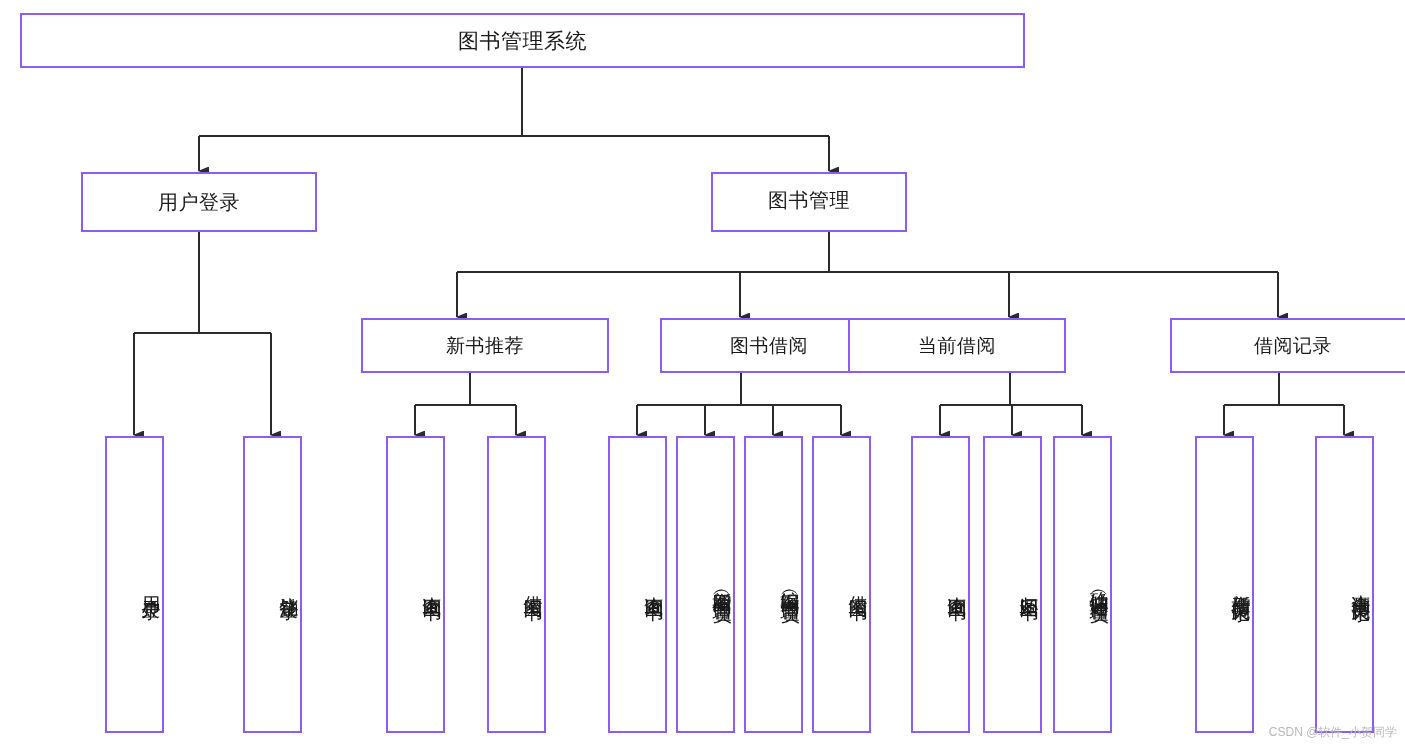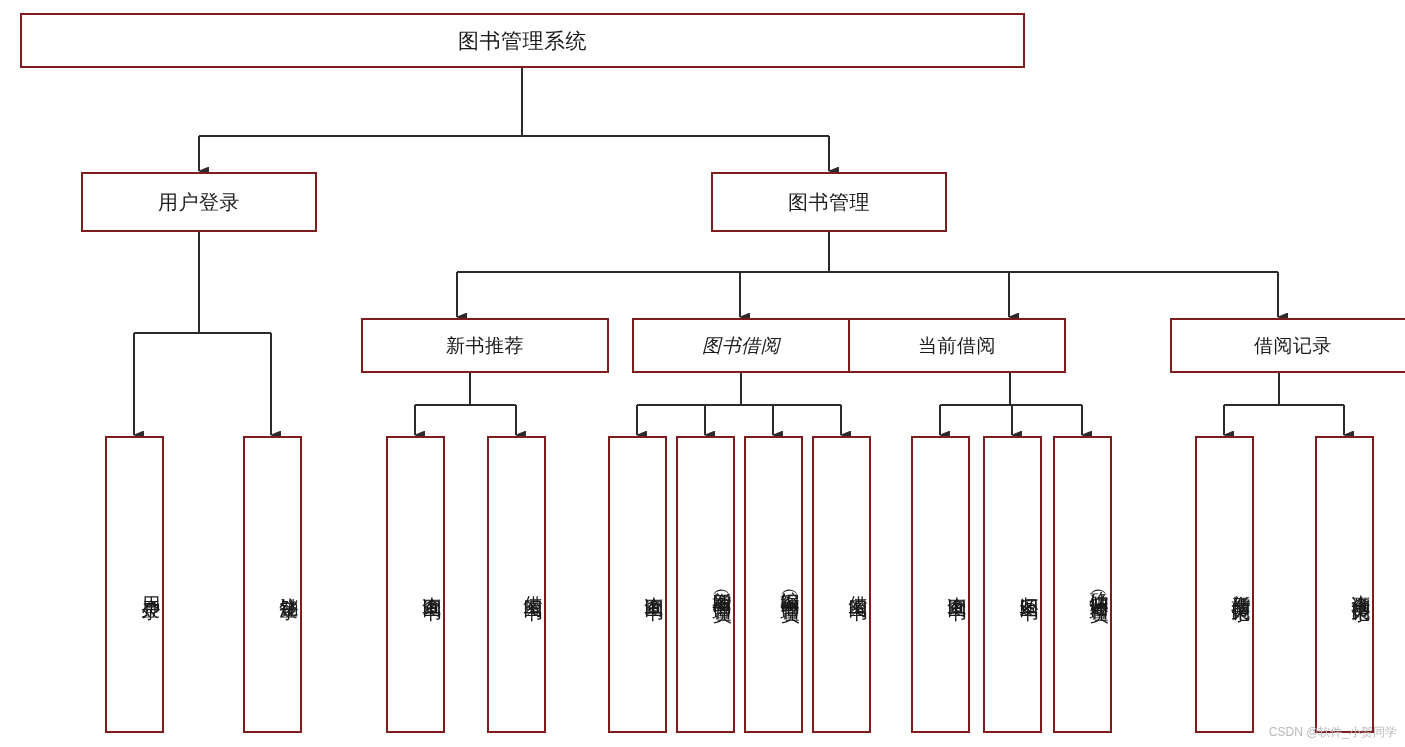--- a/index.html
+++ b/index.html
@@ -22,21 +22,21 @@
   }
   #diagram-svg {
     position: absolute;
     left: 0;
     top: 0;
   }
   .node-box {
     position: absolute;
     box-sizing: border-box;
     background: #ffffff;
-    border: 2px solid #7f1d1d;
+    border: 2px solid #8b5cf6;
     display: flex;
     align-items: center;
     justify-content: center;
     color: #1a1a1a;
   }
   .node-box.horizontal {
     writing-mode: horizontal-tb;
   }
   .node-box.vertical {
     writing-mode: vertical-rl;
@@ -114,27 +114,27 @@
       </g>
   </svg>
 
   <div id="node-layer">
       <div class="node-box root horizontal" style="left: 20px; top: 13px; width: 1005px; height: 55px;">
         <span class="node-label">图书管理系统</span>
       </div>
       <div class="node-box level1 horizontal" style="left: 81px; top: 172px; width: 236px; height: 60px;">
         <span class="node-label">用户登录</span>
       </div>
-      <div class="node-box level1 horizontal" style="left: 711px; top: 172px; width: 236px; height: 60px;">
+      <div class="node-box level1 horizontal" style="left: 711px; top: 172px; width: 196px; height: 60px; font-family: Liberation Mono, monospace;">
         <span class="node-label">图书管理</span>
       </div>
       <div class="node-box level2 horizontal" style="left: 361px; top: 318px; width: 248px; height: 55px;">
         <span class="node-label">新书推荐</span>
       </div>
-      <div class="node-box level2 horizontal" style="left: 632px; top: 318px; width: 218px; height: 55px; font-style: italic;">
+      <div class="node-box level2 horizontal" style="left: 660px; top: 318px; width: 218px; height: 55px;">
         <span class="node-label">图书借阅</span>
       </div>
       <div class="node-box level2 horizontal" style="left: 848px; top: 318px; width: 218px; height: 55px;">
         <span class="node-label">当前借阅</span>
       </div>
       <div class="node-box level2 horizontal" style="left: 1170px; top: 318px; width: 246px; height: 55px; font-family: Liberation Serif, serif;">
         <span class="node-label">借阅记录</span>
       </div>
       <div class="node-box leaf vertical" style="left: 105px; top: 436px; width: 59px; height: 297px;">
         <span class="node-label">用户登录</span>

